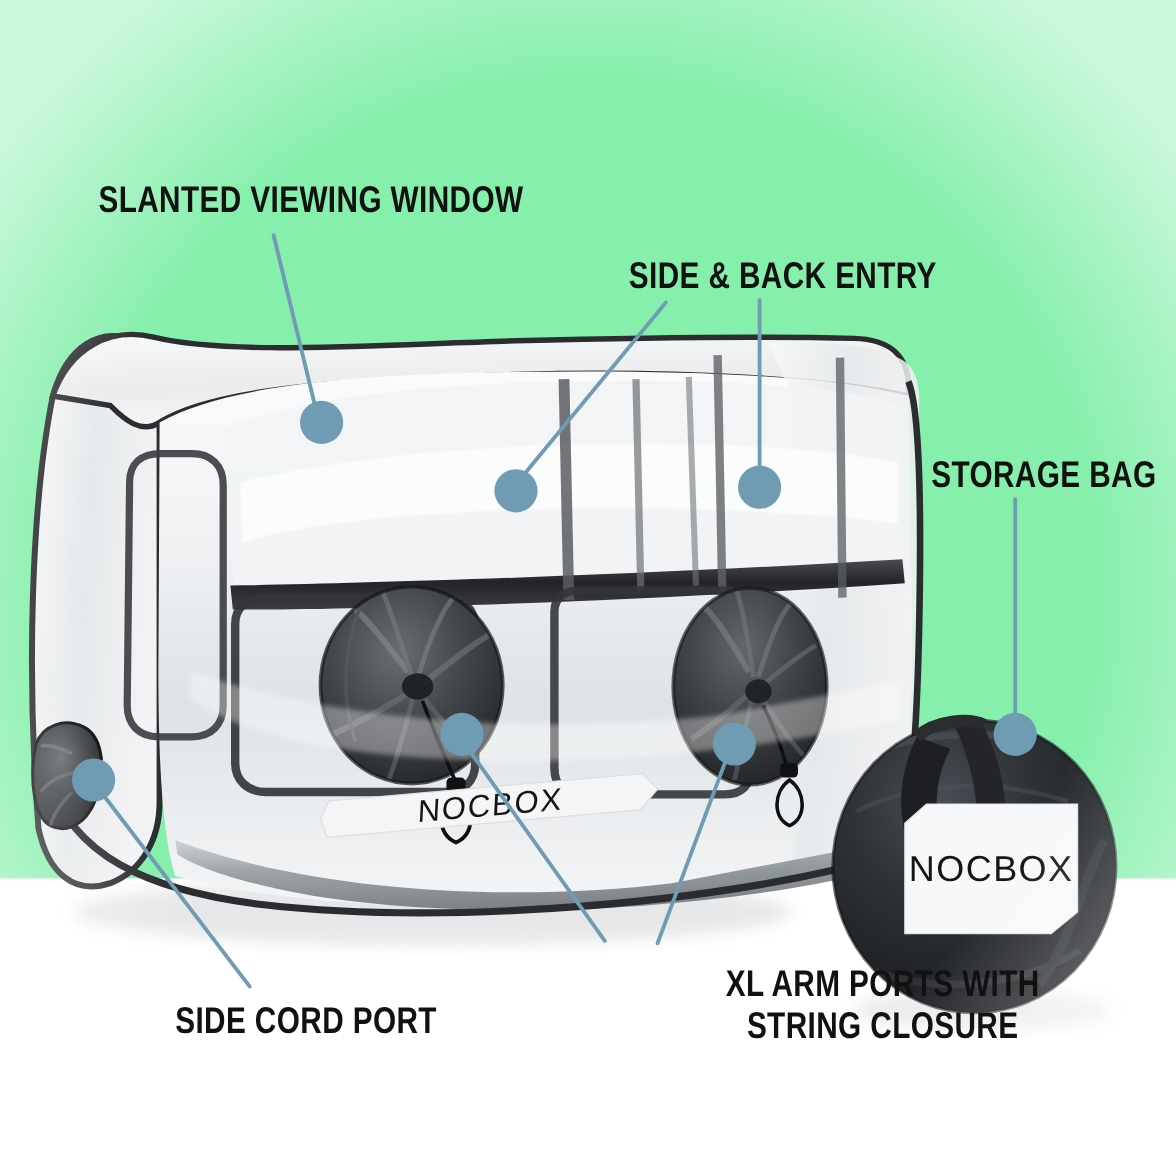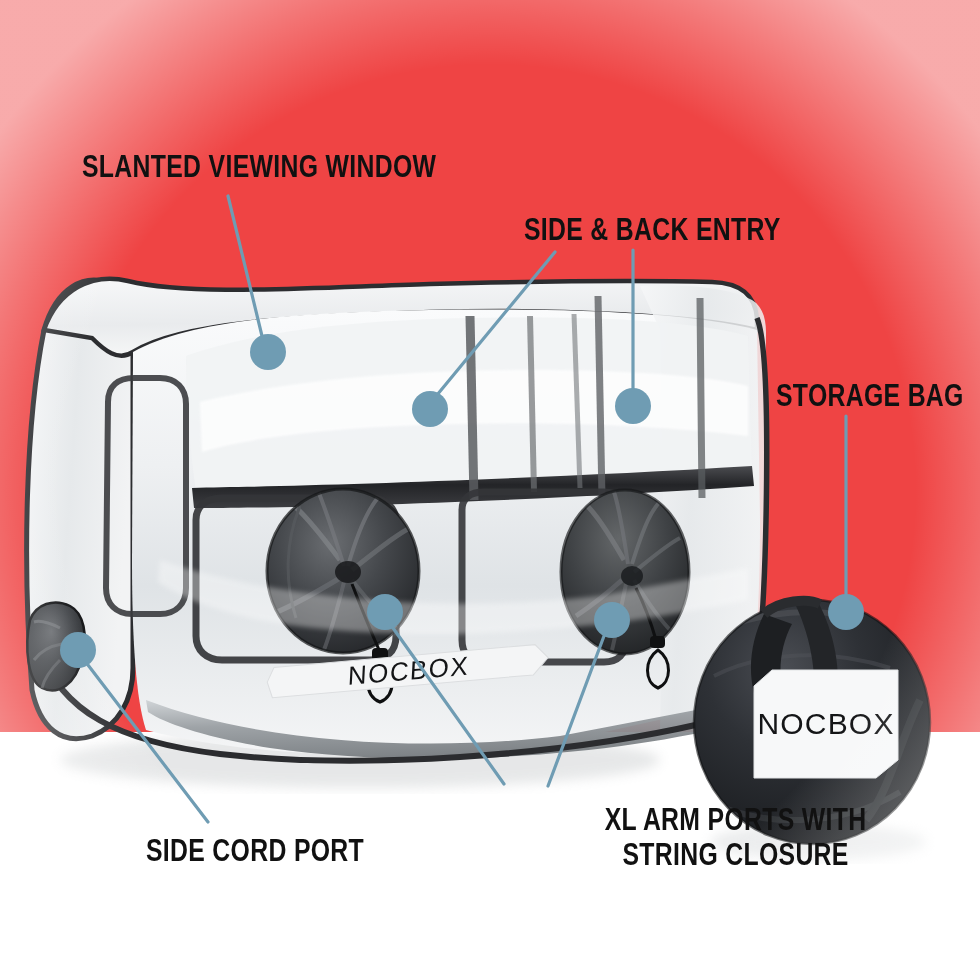--- a/index.html
+++ b/index.html
@@ -1,21 +1,21 @@
 <!DOCTYPE html>
 <html><head>
 <meta charset="utf-8">
 <style>
   html,body{margin:0;padding:0;background:#ffffff;}
   body{
     width:980px;height:980px;overflow:hidden;position:relative;
     font-family:"Liberation Sans", sans-serif;
     -webkit-font-smoothing:antialiased;
   }
-  #stage{position:absolute;inset:0;width:980px;height:732px;background:#ef4444;}
+  #stage{position:absolute;inset:0;width:980px;height:732px;background:#86efac;}
 
   
   .callout-label{
     position:absolute;
     color:#111111;
     font-family:"Liberation Sans", sans-serif;
     font-weight:700;
     letter-spacing:0.4px;
     line-height:1.12;
     white-space:pre;

